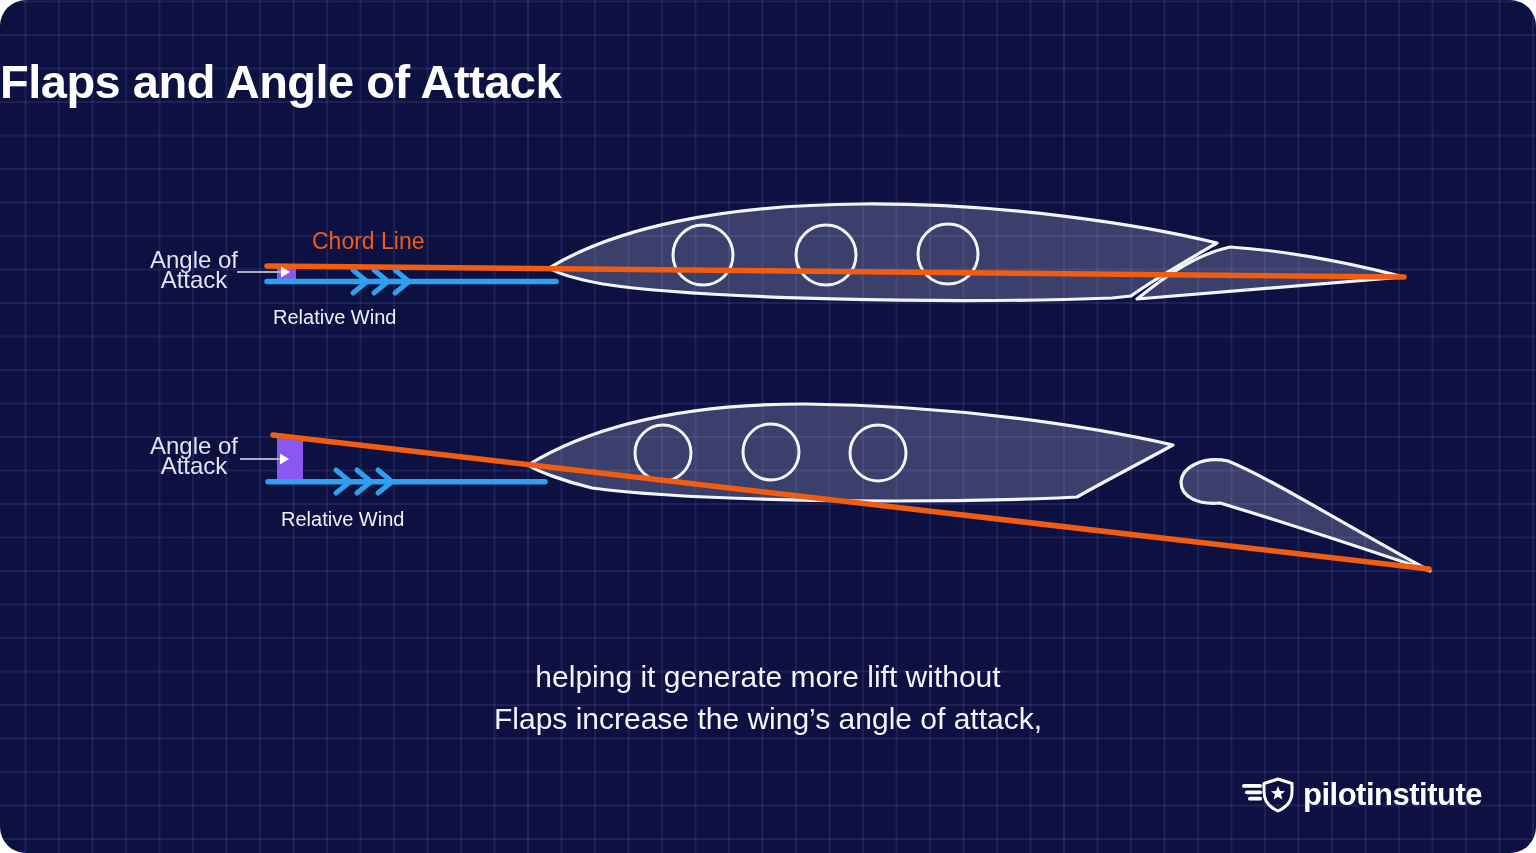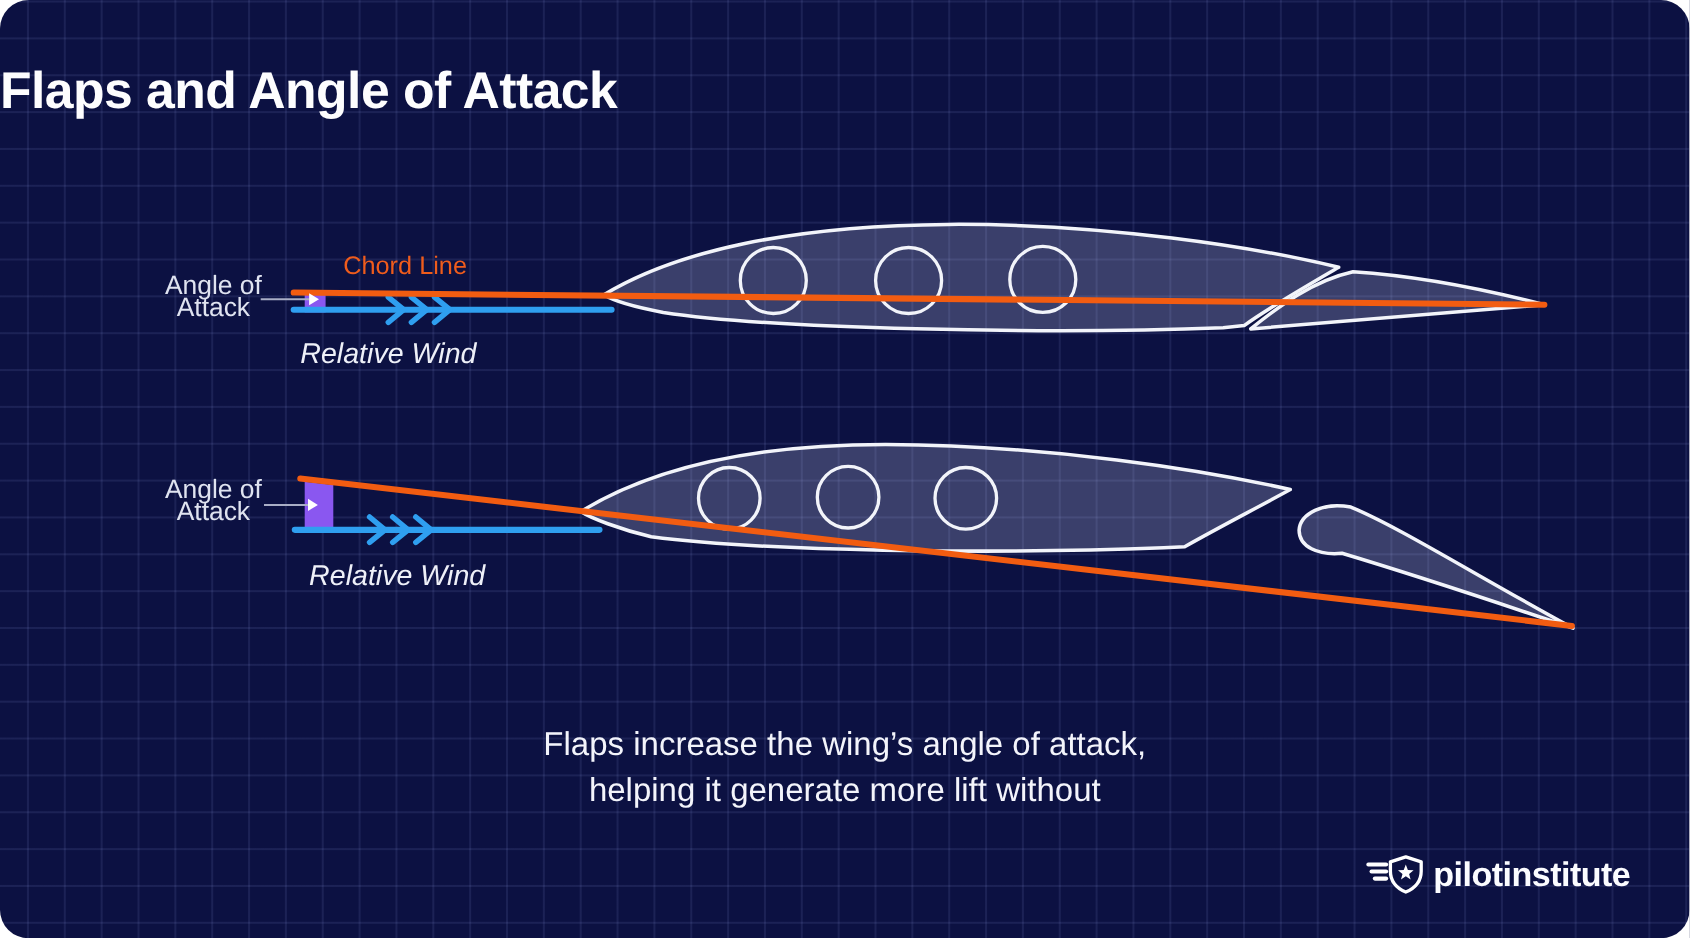--- a/index.html
+++ b/index.html
@@ -22,21 +22,21 @@
     text-align:left;
     font-size:47px;font-weight:700;letter-spacing:-0.5px;
     color:#fdfdfe;
   }
   .diagram-svg{position:absolute;top:0;left:0;}
   .lbl{position:absolute;color:#e8eaf4;}
   .chord-lbl{left:273px;top:228px;font-size:23px;font-weight:500;color:#ef5c1c;margin-left:39px;}
   .aoa-lbl{left:146px;width:96px;text-align:center;font-size:24px;line-height:20px;color:#dfe3f0;}
   .aoa-top{top:250px;}
   .aoa-bottom{top:436px;}
-  .wind-lbl{font-size:26px;font-weight:500;color:#eef0f8;font-style:italic;}
+  .wind-lbl{font-size:20px;font-weight:500;color:#eef0f8;}
   .wind-top{left:273px;top:306px;}
   .wind-bottom{left:281px;top:508px;}
   .caption{
     position:absolute;top:656px;left:0;right:0;
     text-align:center;
     font-size:30px;line-height:42px;font-weight:400;
     color:#f3f4fb;
   }
   .logo{
     position:absolute;right:54px;bottom:40px;
@@ -127,22 +127,22 @@
   </div>
   <div class="lbl wind-lbl wind-top">Relative Wind</div>
 
   <div class="lbl aoa-lbl aoa-bottom">
     <div>Angle of</div>
     <div>Attack</div>
   </div>
   <div class="lbl wind-lbl wind-bottom">Relative Wind</div>
 
   <div class="caption">
+    <div>helping it generate more lift without</div>
     <div>Flaps increase the wing’s angle of attack,</div>
-    <div>helping it generate more lift without</div>
   </div>
 
   <div class="logo">
     <svg width="52" height="36" viewBox="0 0 52 36">
       <rect x="0" y="7" width="20" height="3.8" rx="1.9" fill="#ffffff"></rect>
       <rect x="3" y="13.4" width="17" height="3.8" rx="1.9" fill="#ffffff"></rect>
       <rect x="6" y="19.8" width="14" height="3.8" rx="1.9" fill="#ffffff"></rect>
       <path d="M36 2 L50 6.5 V15 C50 24.5 44 30.5 36 34 C28 30.5 22 24.5 22 15 V6.5 Z" fill="none" stroke="#ffffff" stroke-width="3" stroke-linejoin="round"></path>
       <polygon fill="#ffffff" points="36,9 37.9,13.9 43.1,14.2 39,17.5 40.4,22.6 36,19.7 31.6,22.6 33,17.5 28.9,14.2 34.1,13.9"></polygon>
     </svg>

